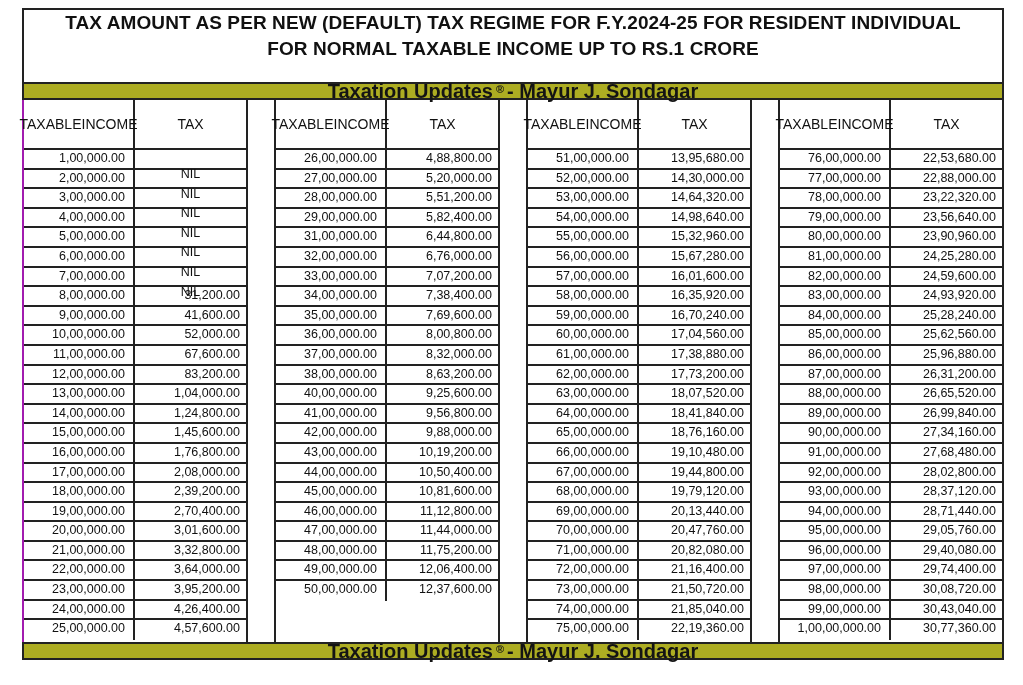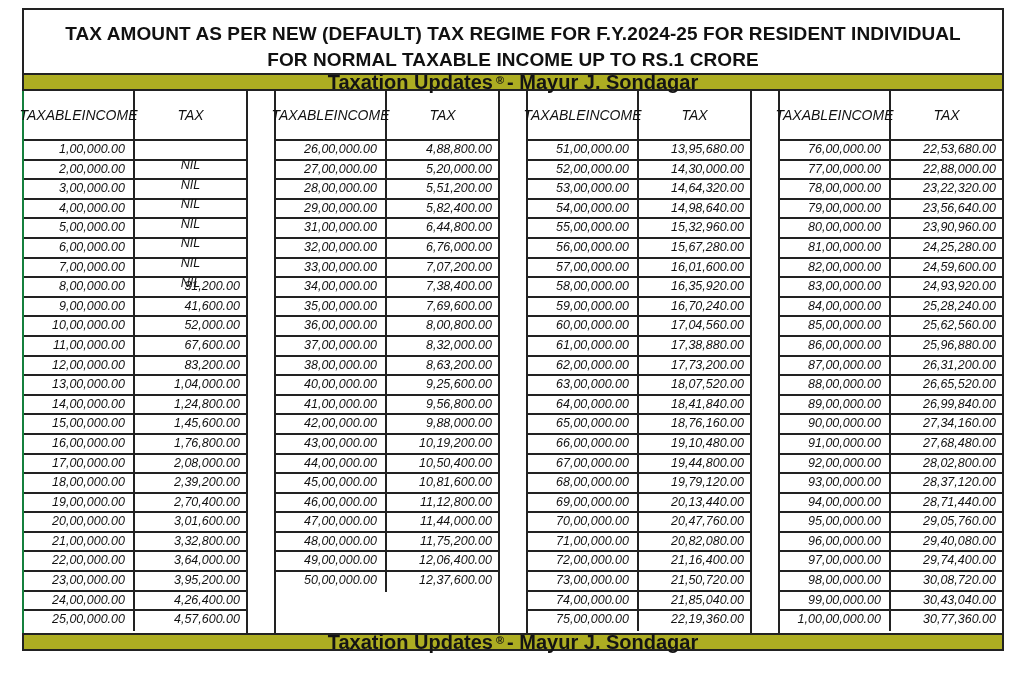--- a/index.html
+++ b/index.html
@@ -1,27 +1,27 @@
 <!DOCTYPE html>
 <html><head>
 <meta charset="utf-8">
 <style>
   html, body { margin: 0; padding: 0; background: #ffffff; }
   body { width: 1023px; height: 685px; position: relative; overflow: hidden;
          font-family: "Liberation Sans", "DejaVu Sans", sans-serif; color: #111; }
   .sheet { position: absolute; left: 22px; top: 8px; width: 982px; }
-  .title-box { border: 2px solid #222; border-bottom: none; height: 65px; box-sizing: border-box;
-               display: flex; flex-direction: column; align-items: center; justify-content: flex-end;
+  .title-box { border: 2px solid #222; border-bottom: none; height: 74px; box-sizing: border-box;
+               display: flex; flex-direction: column; align-items: center; justify-content: flex-start;
                background: #fff; }
   .title-line { font-weight: bold; font-size: 19px; line-height: 26px; letter-spacing: 0.1px; white-space: nowrap; }
   .band { background: #adad22; border-top: 2px solid #222; border-bottom: 2px solid #222;
           height: 18px; box-sizing: border-box; display: flex; align-items: center; justify-content: center;
           font-weight: bold; font-size: 20px; color: #141414; }
   .band sup { font-size: 11px; position: relative; top: -2px; margin: 0 3px; }
-  .grid { display: flex; height: 542px; border-left: 2px solid #15803d; border-right: 2px solid #222; box-sizing: border-box; background:#fff;font-style:italic; }
+  .grid { display: flex; height: 542px; border-left: 2px solid #a21caf; border-right: 2px solid #222; box-sizing: border-box; background:#fff; }
   .group { width: 222px; display: flex; flex-direction: column; }
   .gap { width: 29px; background: #fff; border-left: 2px solid #222; border-right: 2px solid #222; }
   .group:first-child { }
   .hdr { display: flex; height: 50px; border-bottom: 2px solid #222; box-sizing: border-box; }
   .hdr .c { display: flex; align-items: center; justify-content: center; text-align: center;
             font-size: 14px; line-height: 22px; }
   .c-inc { width: 111px; border-right: 2px solid #222; box-sizing: border-box; }
   .c-tax { width: 111px; box-sizing: border-box; }
   .row { display: flex; height: 19.6px; border-bottom: 2px solid #222; box-sizing: border-box; }
   .row:last-child { border-bottom: none; }

